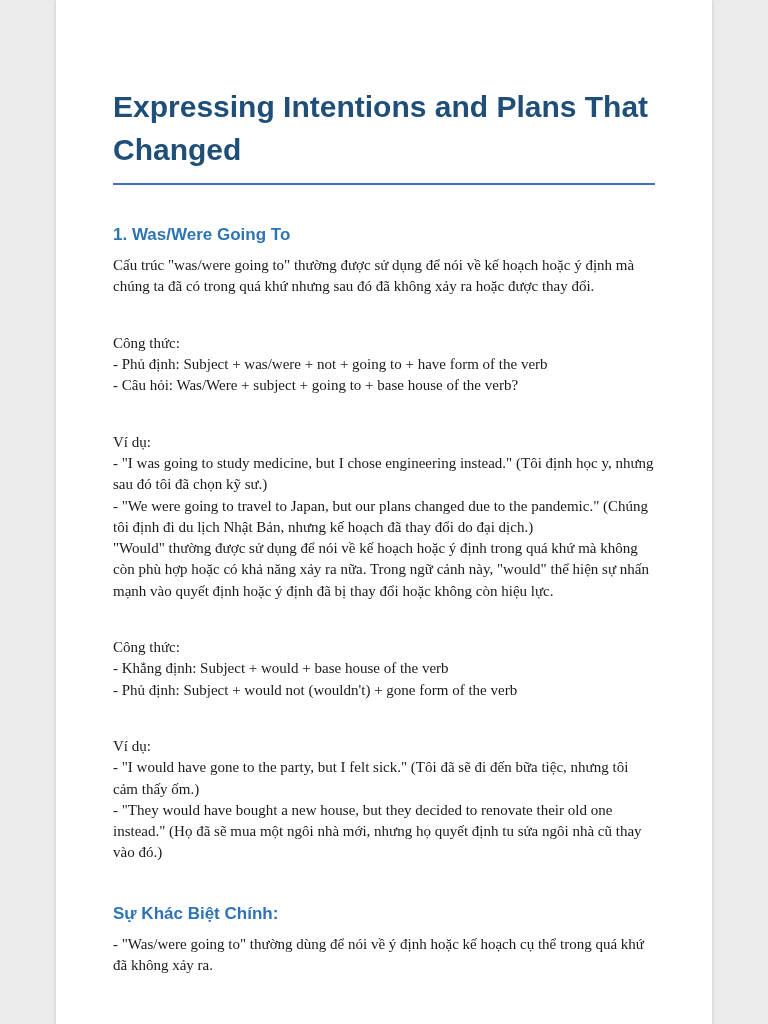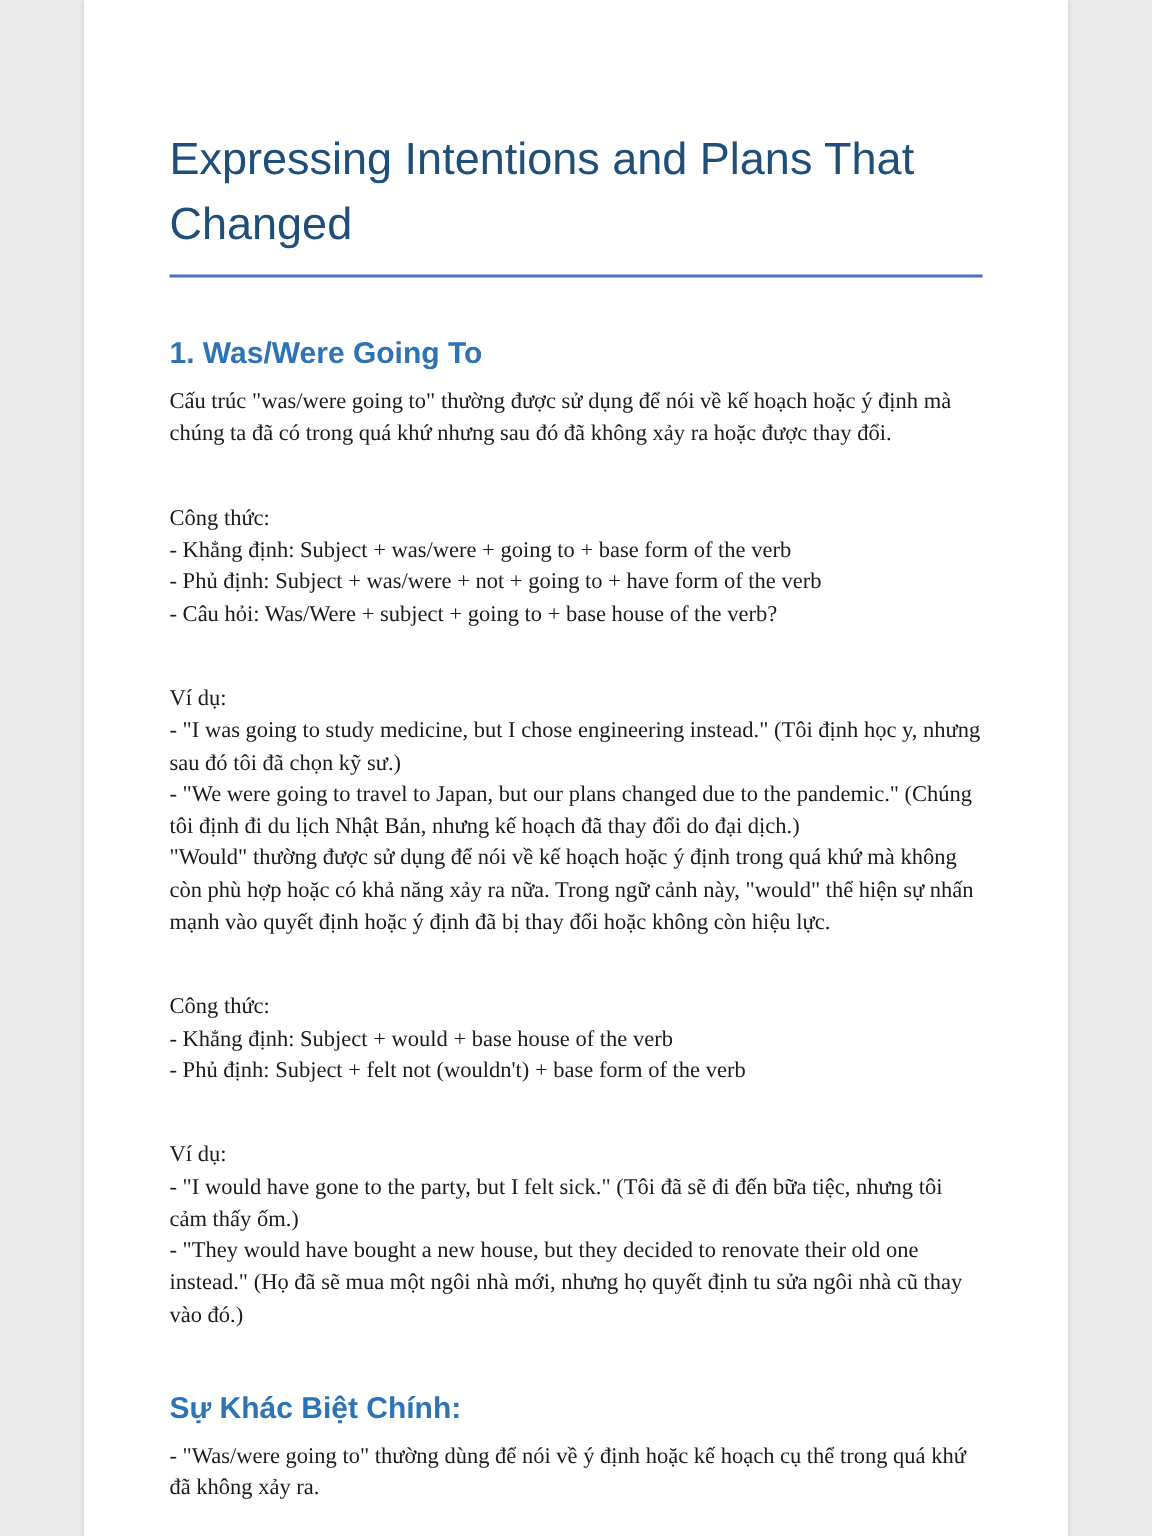--- a/index.html
+++ b/index.html
@@ -20,32 +20,32 @@
     width: 656px;
     min-height: 992px;
     margin: 0 auto;
     background: #ffffff;
     box-sizing: border-box;
     padding: 86px 57px 50px 57px;
     box-shadow: 0 0 4px rgba(0,0,0,0.15);
   }
   .doc-title {
     font-family: "Liberation Sans", sans-serif;
-    font-weight: 400;
+    font-weight: 700;
     font-size: 30px;
     line-height: 1.42;
     color: #1f4e79;
     margin: 0 0 6px 0;
     padding-bottom: 12px;
     border-bottom: 2px solid #4472c4;
   }
   .section-heading {
     font-family: "Liberation Sans", sans-serif;
     font-weight: 700;
-    font-size: 20px;
+    font-size: 17px;
     color: #2e74b5;
     margin: 40px 0 10px 0;
   }
   .para, .line {
     font-size: 15px;
     line-height: 1.42;
     color: #1a1a1a;
     margin: 0;
   }
   .block { margin-top: 35px; }
@@ -58,39 +58,38 @@
   <div class="page">
 
     <h1 class="doc-title">Expressing Intentions and Plans That Changed</h1>
 
     <section>
       <h2 class="section-heading">1. Was/Were Going To</h2>
       <p class="para">Cấu trúc "was/were going to" thường được sử dụng để nói về kế hoạch hoặc ý định mà chúng ta đã có trong quá khứ nhưng sau đó đã không xảy ra hoặc được thay đổi.</p>
 
       <div class="block">
         <div class="line">Công thức:</div>
-        <div class="line">- Khẳng định: Subject + was/were + going to + base form of the verb</div>
         <div class="line">- Phủ định: Subject + was/were + not + going to + have form of the verb</div>
         <div class="line">- Câu hỏi: Was/Were + subject + going to + base house of the verb?</div>
       </div>
 
       <div class="block">
         <div class="line">Ví dụ:</div>
         <div class="line">- "I was going to study medicine, but I chose engineering instead." (Tôi định học y, nhưng sau đó tôi đã chọn kỹ sư.)</div>
         <div class="line">- "We were going to travel to Japan, but our plans changed due to the pandemic." (Chúng tôi định đi du lịch Nhật Bản, nhưng kế hoạch đã thay đổi do đại dịch.)</div>
       </div>
     </section>
 
     <section>
       <p class="para">"Would" thường được sử dụng để nói về kế hoạch hoặc ý định trong quá khứ mà không còn phù hợp hoặc có khả năng xảy ra nữa. Trong ngữ cảnh này, "would" thể hiện sự nhấn mạnh vào quyết định hoặc ý định đã bị thay đổi hoặc không còn hiệu lực.</p>
 
       <div class="block">
         <div class="line">Công thức:</div>
         <div class="line">- Khẳng định: Subject + would + base house of the verb</div>
-        <div class="line">- Phủ định: Subject + felt not (wouldn't) + base form of the verb</div>
+        <div class="line">- Phủ định: Subject + would not (wouldn't) + gone form of the verb</div>
       </div>
 
       <div class="block">
         <div class="line">Ví dụ:</div>
         <div class="line">- "I would have gone to the party, but I felt sick." (Tôi đã sẽ đi đến bữa tiệc, nhưng tôi cảm thấy ốm.)</div>
         <div class="line">- "They would have bought a new house, but they decided to renovate their old one instead." (Họ đã sẽ mua một ngôi nhà mới, nhưng họ quyết định tu sửa ngôi nhà cũ thay vào đó.)</div>
       </div>
     </section>
 
     <section>

